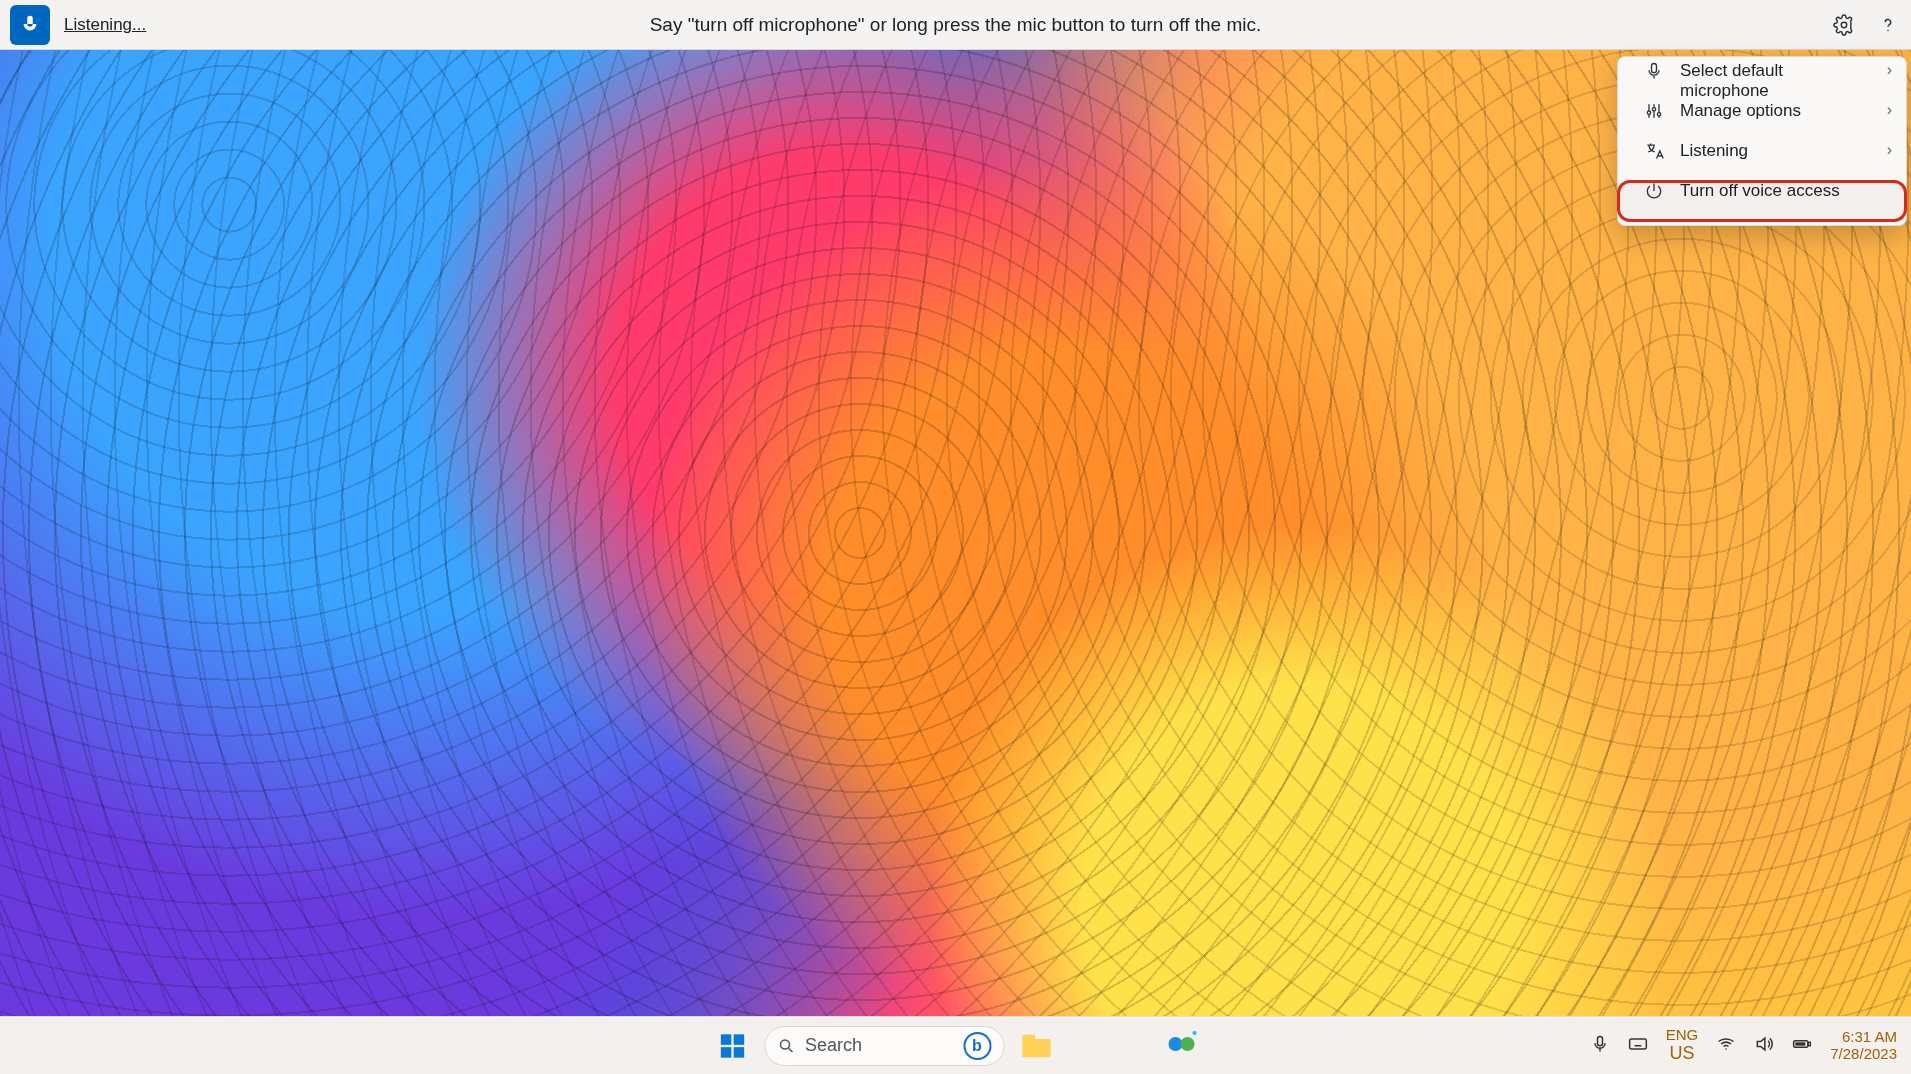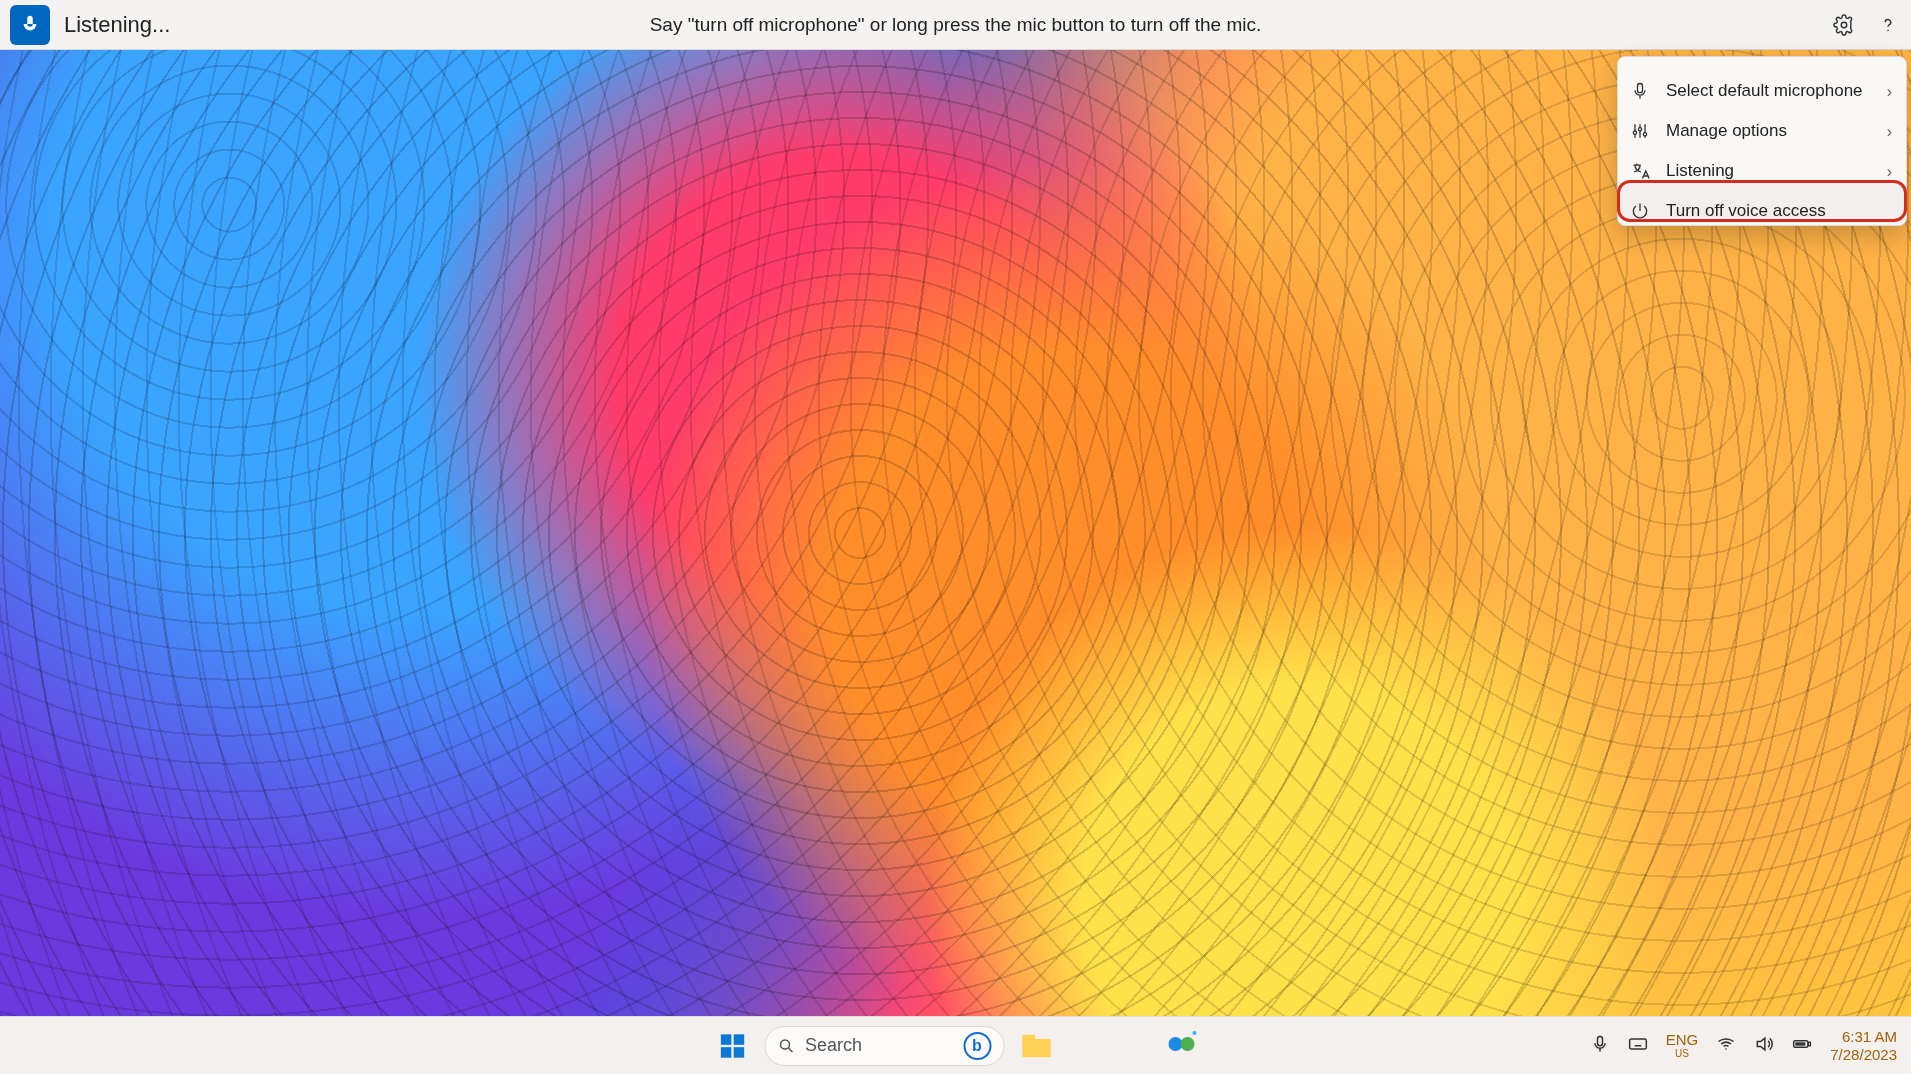--- a/index.html
+++ b/index.html
@@ -28,22 +28,23 @@
       width: 40px; height: 40px;
       border-radius: 6px;
       background: #0067c0;
       display: flex;
       align-items: center;
       justify-content: center;
       margin-right: 14px;
     }
     .va-mic-btn svg { width: 22px; height: 22px; fill: #fff; }
     .va-status {
-      font-size: 22px;
+      font-size: 17px;
       color: #222;
+      text-decoration: underline;
     }
     .va-hint {
       position: absolute;
       left: 50%; transform: translateX(-50%);
       font-size: 19px;
       color: #222;
       white-space: nowrap;
     }
     .va-right {
       margin-left: auto;
@@ -67,22 +68,22 @@
       background: #faf8f6;
       border: 1px solid #dcdad8;
       border-radius: 8px;
       box-shadow: 0 10px 28px rgba(0,0,0,.22);
       padding: 4px 0;
       z-index: 50;
     }
     .va-menu-item {
       height: 40px;
       display: flex;
-      align-items: flex-end;
-      padding: 0 14px 0 12px;
+      align-items: flex-start;
+      padding: 0 14px 0 26px;
       gap: 16px;
       font-size: 17px;
       color: #222;
       position: relative;
     }
     .va-menu-item .mii { width: 20px; height: 20px; flex: 0 0 20px; display:flex; align-items:center; justify-content:center; }
     .va-menu-item .mii svg { width: 20px; height: 20px; fill: none; stroke: #333; stroke-width: 1.6; }
     .va-menu-item .chev { margin-left: auto; color: #666; font-size: 16px; }
     .va-menu-item.highlighted {
       outline: 3px solid #d42b1f;
@@ -171,21 +172,21 @@
       margin-left: auto;
       display: flex;
       align-items: center;
       gap: 18px;
       padding-right: 14px;
       color: #a16207;
       font-size: 15px;
     }
     .tb-tray .lang { text-align: center; line-height: 1.1; font-size: 15px;}
     .tb-tray .lang .top { font-size: 15px; }
-    .tb-tray .lang .bot { font-size: 10px; }
+    .tb-tray .lang .bot { font-size: 18px; }
     .tb-tray .clock { text-align: right; line-height: 1.15; font-size: 15px;}
     .tb-tray svg { width: 20px; height: 20px; fill: none; stroke:#333; stroke-width:1.8; }
   </style>
 </head>
 <body>
 
 <div class="va-bar">
   <div class="va-mic-btn">
     <svg viewBox="0 0 24 24">
         <path d="M12 2a3 3 0 0 0-3 3v6a3 3 0 0 0 6 0V5a3 3 0 0 0-3-3zm7 9a7 7 0 0 1-14 0M12 20v2"></path>

